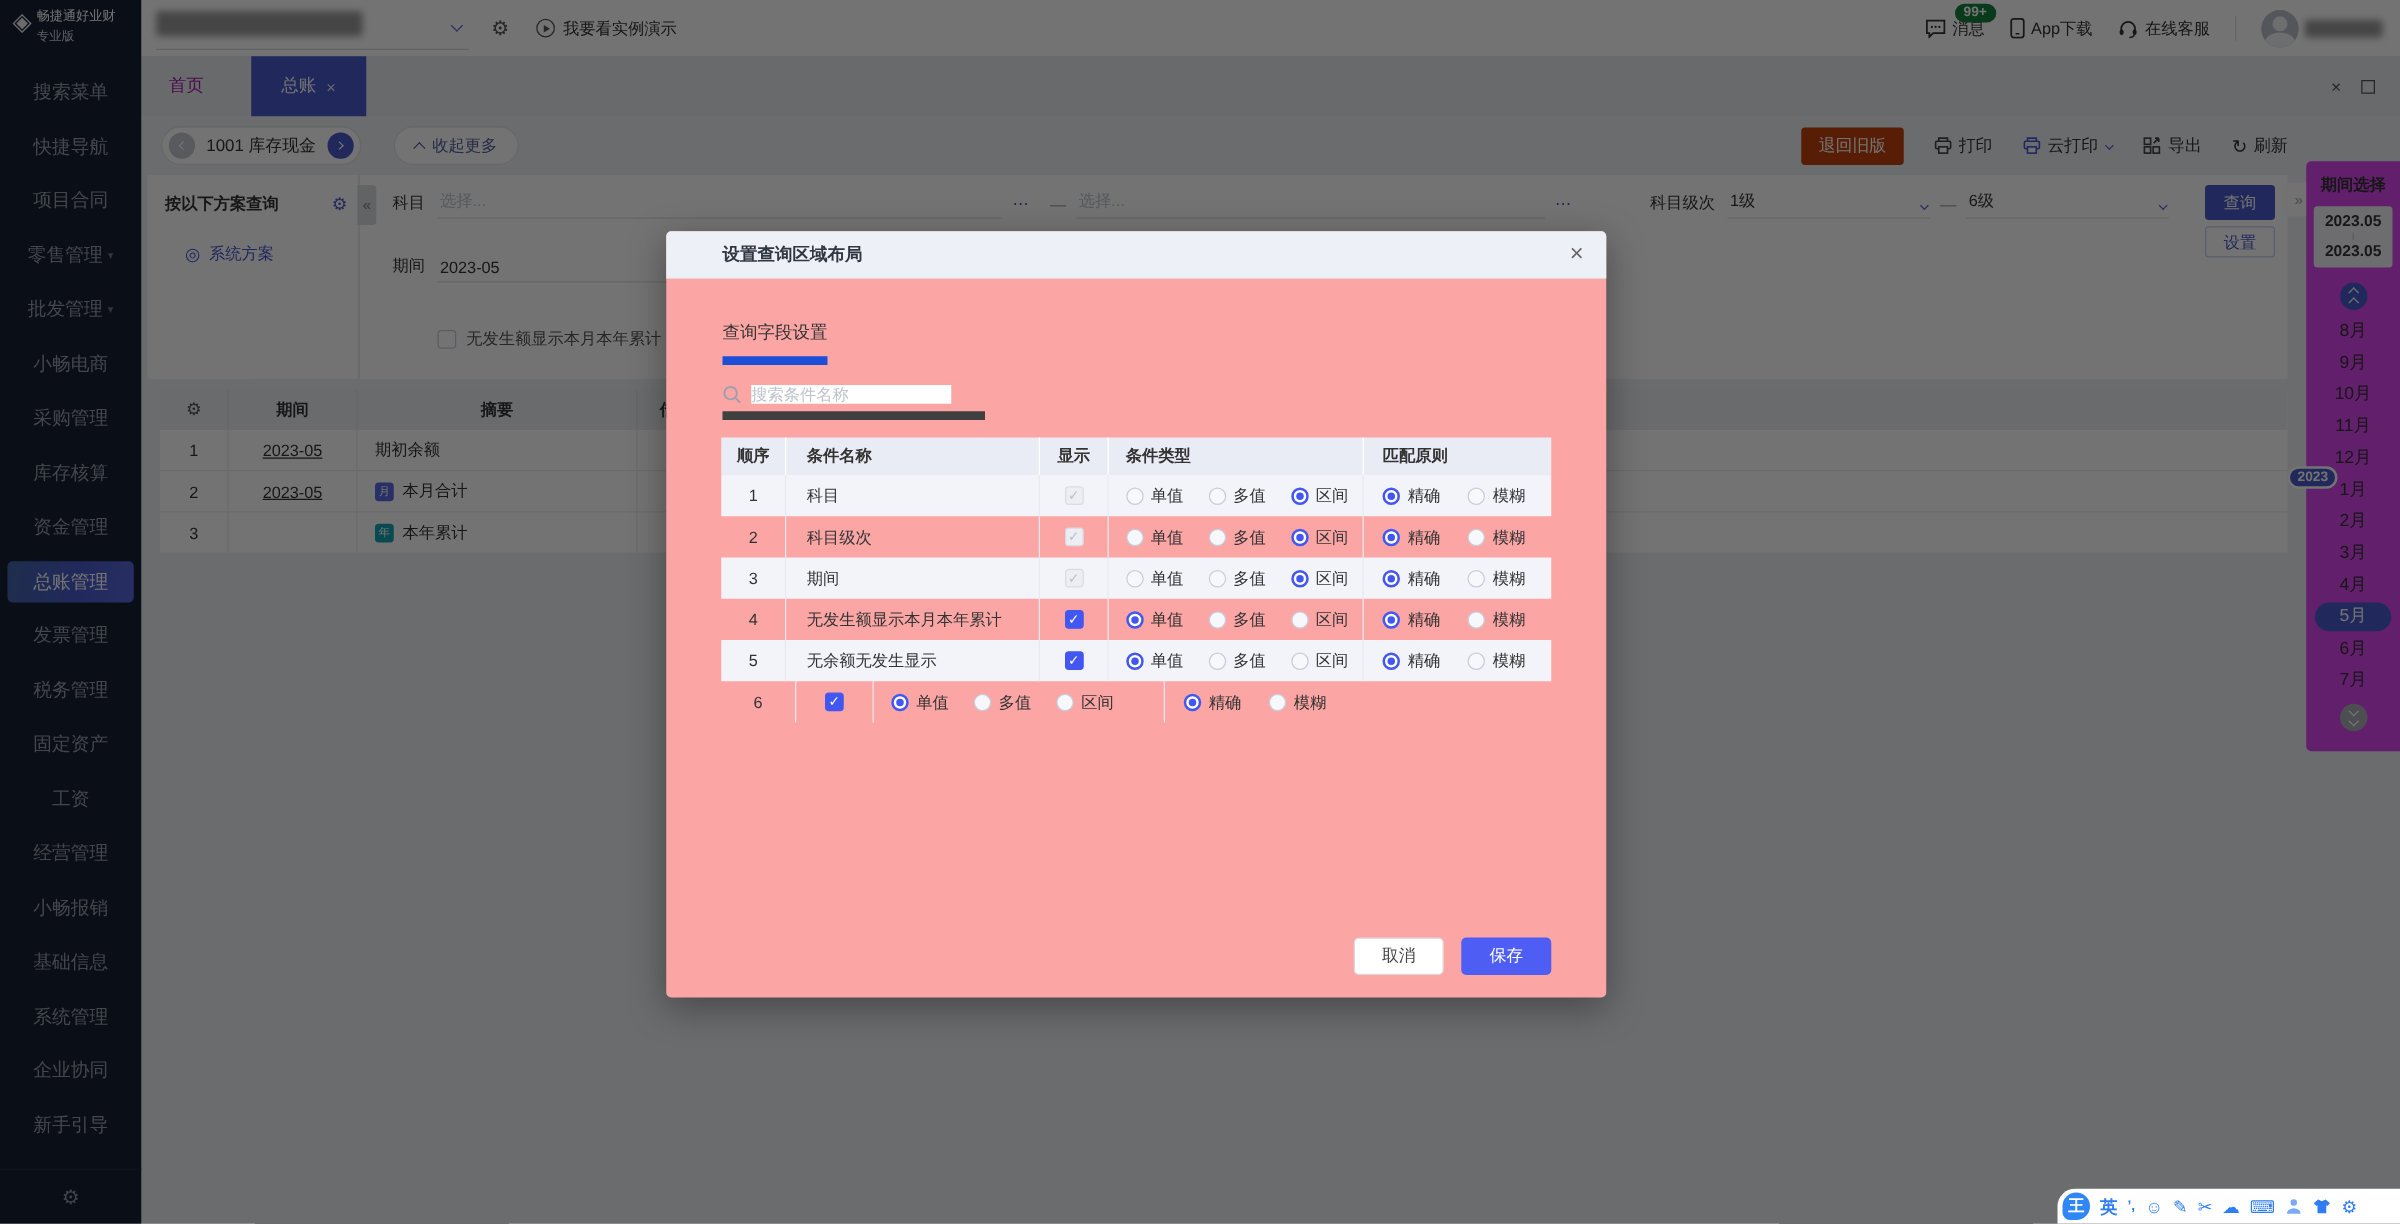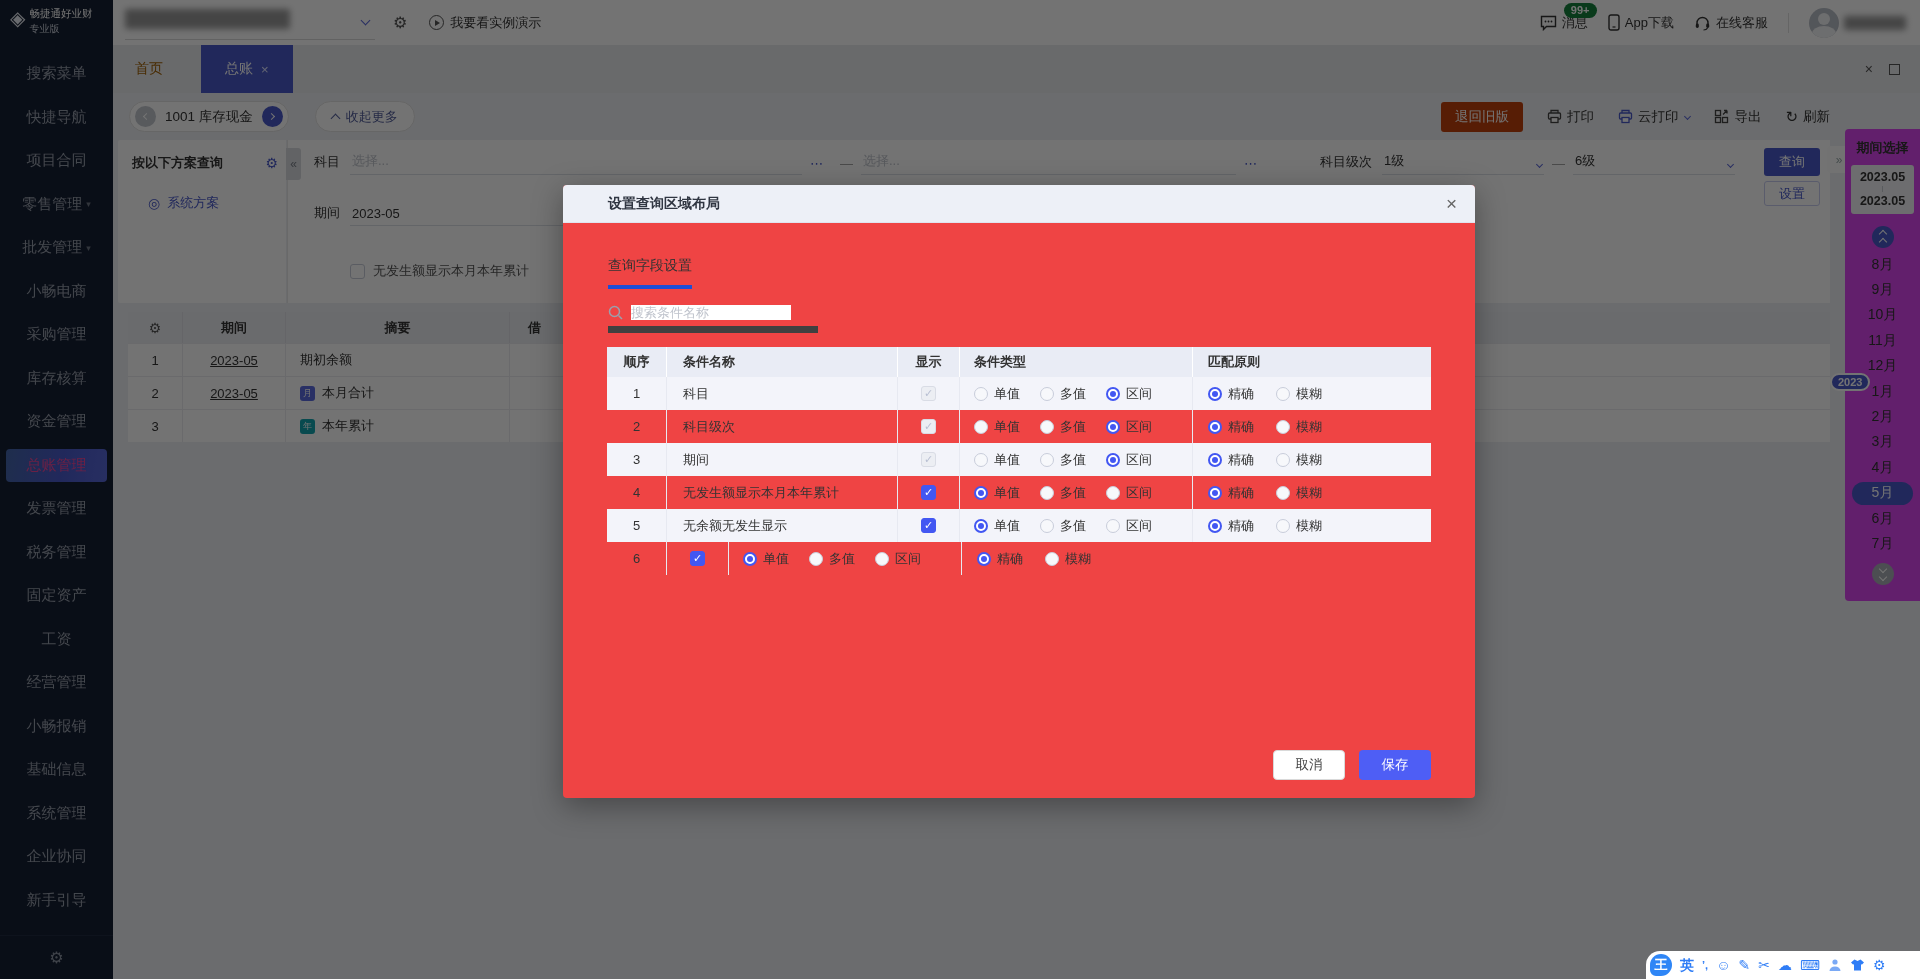--- a/index.html
+++ b/index.html
@@ -12,21 +12,21 @@
   .logo .gem { font-size:20px; line-height:22px; color:#e9edf5; }
   .logo .lt { font-size:10.5px; line-height:13px; white-space:nowrap; letter-spacing:0; }
   .logo .ls { font-size:10px; color:#c9cfdb; margin-top:2px; }
   .nav { position:absolute; top:52px; left:0; right:0; }
   .nav-item { height:43.5px; display:flex; align-items:center; justify-content:center; gap:4px;
               color:#969dab; font-size:15px; cursor:pointer; }
   .nav-item .arr { font-size:9px; color:#6d7584; }
   .nav-item.active { position:relative; }
   .nav-item.active::before { content:""; position:absolute; left:6px; right:6px; top:5px; bottom:5px;
               background:linear-gradient(100deg,#46a 0%,#4a5acb 55%,#5868d8 100%); border-radius:4px; }
-  .nav-item.active span { position:relative; color:#ec4899; }
+  .nav-item.active span { position:relative; color:#ffffff; }
   .side-foot { position:absolute; bottom:0; left:0; right:0; height:44px; border-top:1px solid #202b41;
                display:flex; align-items:center; justify-content:center; color:#8b93a3; font-size:16px; }
 
   
   #topbar { position:absolute; left:113px; top:0; width:1807px; height:45px; background:#fff; display:flex; align-items:center; }
   .redact { background:#9a9a9a; filter:blur(3px); border-radius:2px; }
   .sel-wrap { margin-left:12px; width:250px; border-bottom:1px solid #d9d9d9; height:34px; display:flex; align-items:center; justify-content:space-between; padding:0 6px 6px 0; }
   .sel-wrap .redact { width:165px; height:20px; }
   .chv { display:inline-block; width:7px; height:7px; border-right:1.6px solid currentColor; border-bottom:1.6px solid currentColor; transform:rotate(45deg); }
   .chv.sm { width:5px; height:5px; }
@@ -41,21 +41,21 @@
   .badge { position:absolute; top:-11px; left:24px; background:#15803d; color:#fff; font-size:11px; font-weight:bold;
            border-radius:9px; padding:1px 7px; line-height:13px; }
   .tb-div { width:1px; height:20px; background:#e0e0e0; }
   .avatar { width:30px; height:30px; border-radius:50%; background:#b9bec7; position:relative; overflow:hidden; }
   .avatar::before { content:""; position:absolute; left:9px; top:5px; width:12px; height:12px; border-radius:50%; background:#f2f3f5; }
   .avatar::after { content:""; position:absolute; left:3px; top:18px; width:24px; height:16px; border-radius:50%; background:#f2f3f5; }
   .uname { width:62px; height:14px; }
 
   
   #tabrow { position:absolute; left:113px; top:45px; width:1807px; height:48px; background:#e9eaed; display:flex; align-items:stretch; }
-  .tab { display:flex; align-items:center; gap:8px; padding:0 26px; font-size:14px; color:#a16207; cursor:pointer; }
+  .tab { display:flex; align-items:center; gap:8px; padding:0 26px; font-size:14px; color:#a21caf; cursor:pointer; }
   .tab.first { padding:0 20px 0 22px; }
   .tab.active { background:#4a5acb; color:#fff; margin-left:18px; padding:0 24px; }
   .tab .x { font-size:13px; color:#dfe3ff; }
   .tabrow-right { margin-left:auto; display:flex; align-items:center; gap:16px; padding-right:20px; color:#555; }
   .fsq { width:11px; height:11px; border:1.5px solid #555; }
 
   
   #toolbar { position:absolute; left:113px; top:93px; width:1807px; height:47px; display:flex; align-items:center; }
   .pill { background:#fff; border:1px solid #e2e2e2; border-radius:16px; height:31px; display:flex; align-items:center; cursor:pointer; }
   .acct { margin-left:16px; padding:0 5px; gap:9px; }
@@ -132,28 +132,28 @@
   .months li.sel { position:relative; color:#fff; }
   .months li.sel::before { content:""; position:absolute; left:7px; right:7px; top:1px; bottom:1px; background:#4a5acb; border-radius:12px; }
   .months li.sel span { position:relative; }
   #ybadge { position:absolute; left:-15px; top:244px; background:#4a5acb; color:#fff; font-size:11px; font-weight:bold;
             border:2px solid #fff; border-radius:9px; padding:0 6px; line-height:14px; z-index:7; }
 
   
   #dim { position:absolute; inset:0; background:rgba(0,0,0,0.55); z-index:40; }
 
   
-  #modal { position:absolute; left:563px; top:185px; width:912px; height:613px; background:#ef4444; border-radius:4px;
+  #modal { position:absolute; left:533px; top:185px; width:752px; height:613px; background:#fca5a5; border-radius:4px;
            box-shadow:0 8px 30px rgba(0,0,0,0.35); z-index:60; }
   .m-head { height:38px; background:#edf0f7; border-radius:4px 4px 0 0; border-bottom:1px solid #e0e4ef;
             display:flex; align-items:center; padding:0 18px 0 45px; }
   .m-title { font-weight:bold; font-size:14px; color:#303642; }
   .m-close { margin-left:auto; font-size:19px; color:#666; cursor:pointer; line-height:1; }
   .m-tab { display:inline-block; margin:34px 0 0 45px; font-size:14px; color:#333; padding-bottom:10px;
-           border-bottom:4px solid #1d4ed8; cursor:pointer; }
+           border-bottom:7px solid #1d4ed8; cursor:pointer; }
   .m-search { margin:16px 0 0 45px; width:210px; display:flex; align-items:center; gap:8px; border-bottom:7px solid #404040; padding-bottom:6px; }
   .m-search input { border:none; outline:none; width:160px; font-size:13px; color:#333; font-family:inherit; }
   .m-search input::placeholder { color:#bfc3cc; }
   .m-table { margin:14px 44px 0 44px; }
   .mh, .mr { display:flex; align-items:center; }
   .mh { background:#e9ecf5; height:30px; font-weight:bold; }
   .mh > div { border-right:1px solid #fff; height:100%; display:flex; align-items:center; }
   .mh > div:last-child { border-right:none; }
   .mr { height:33px; }
   .mr:nth-child(even) { background:#f3f4fa; }

